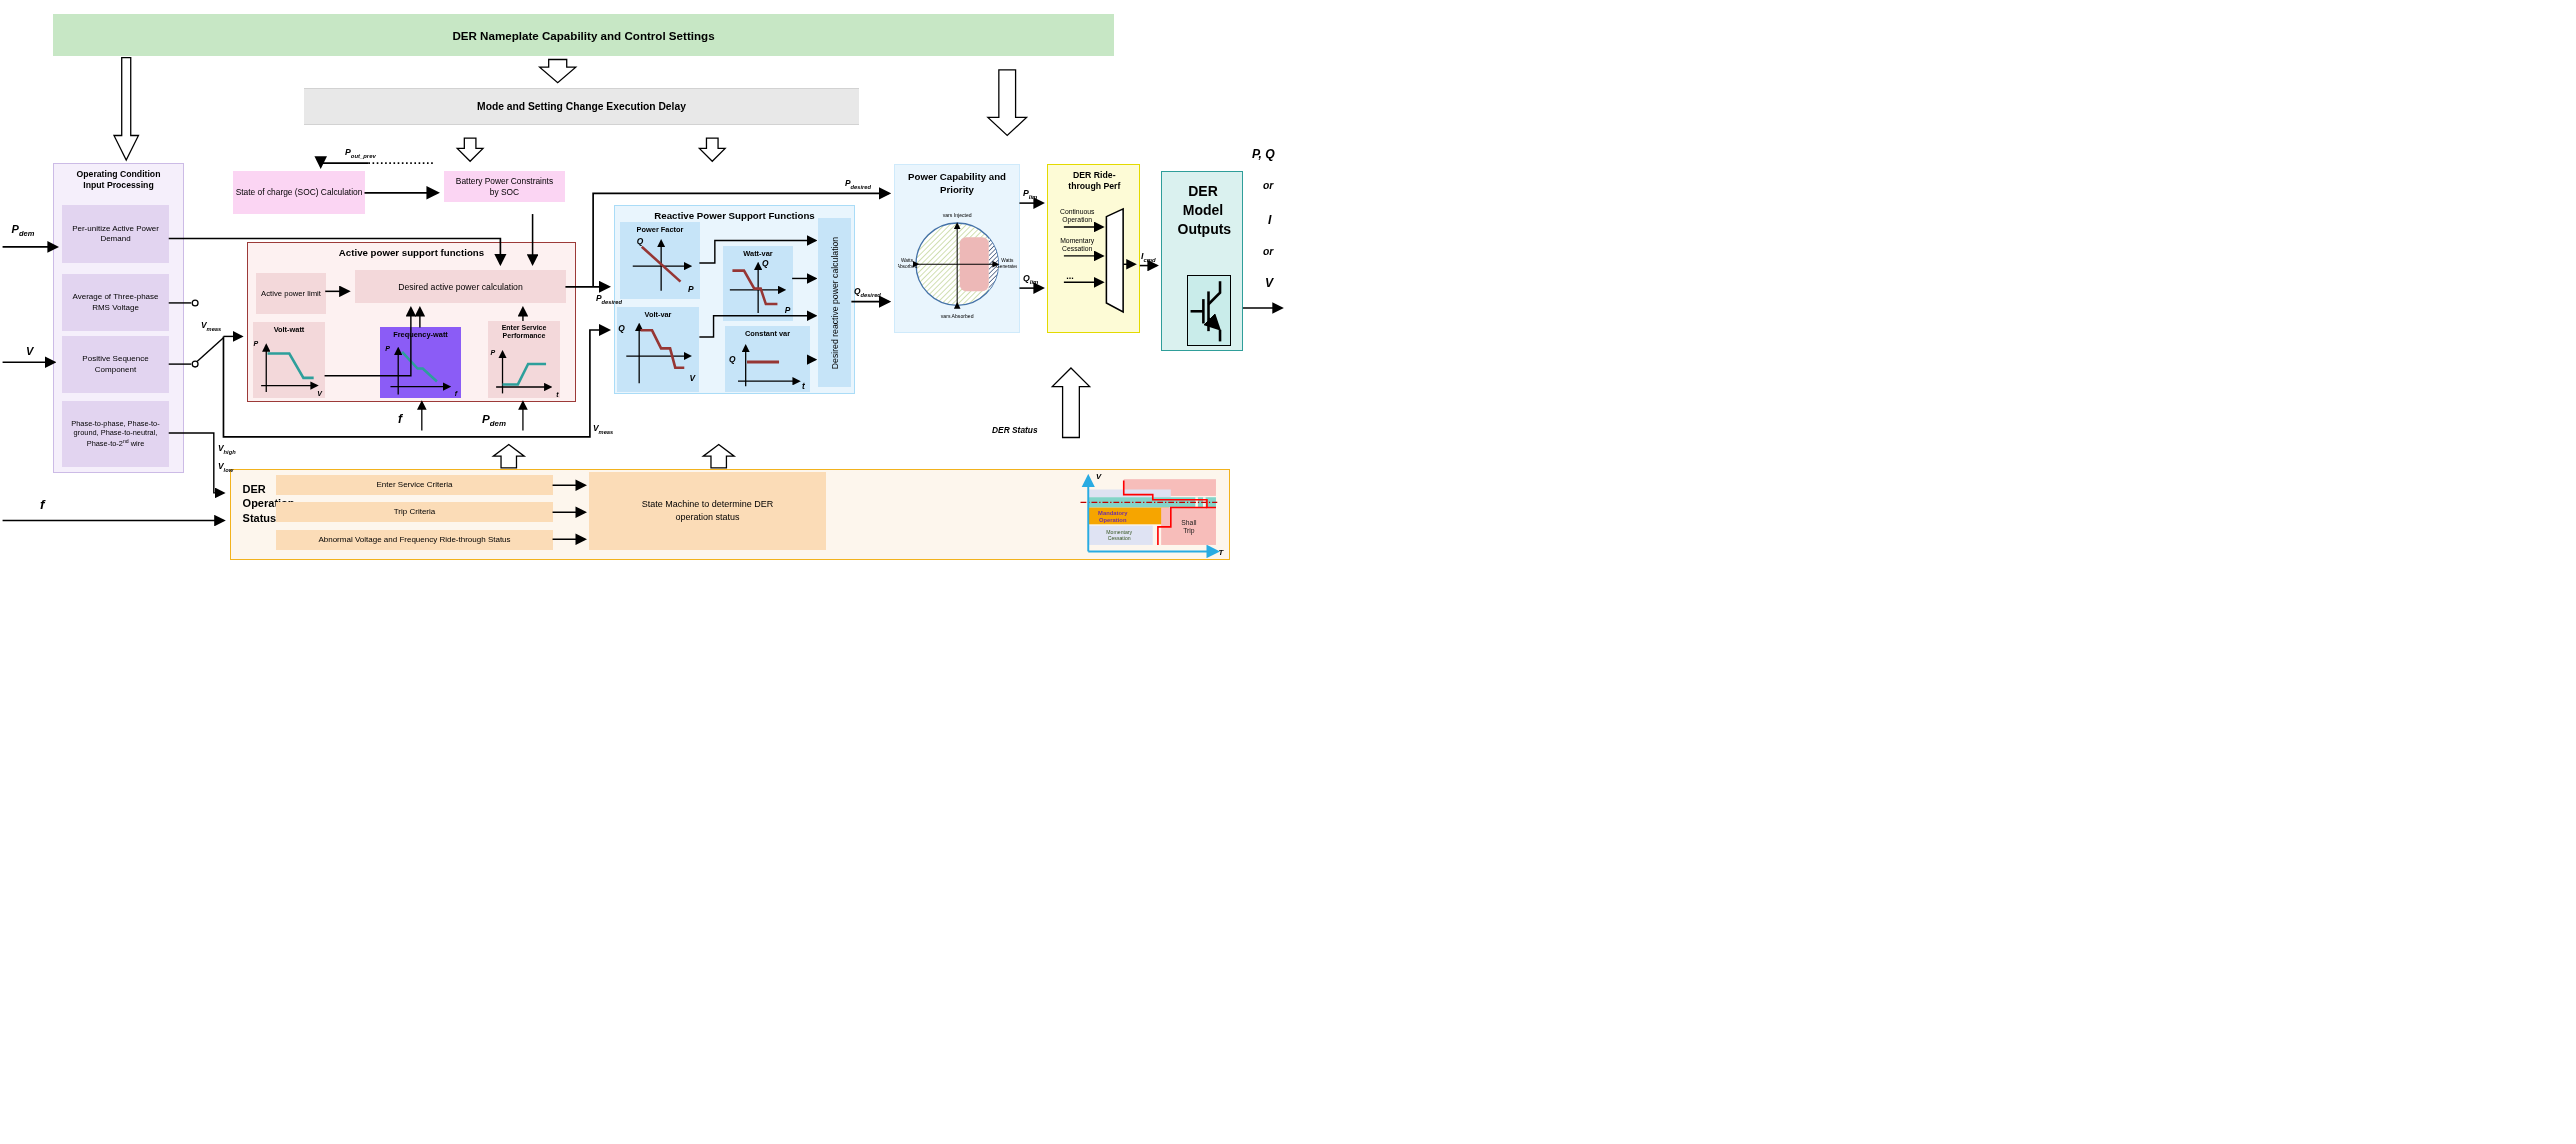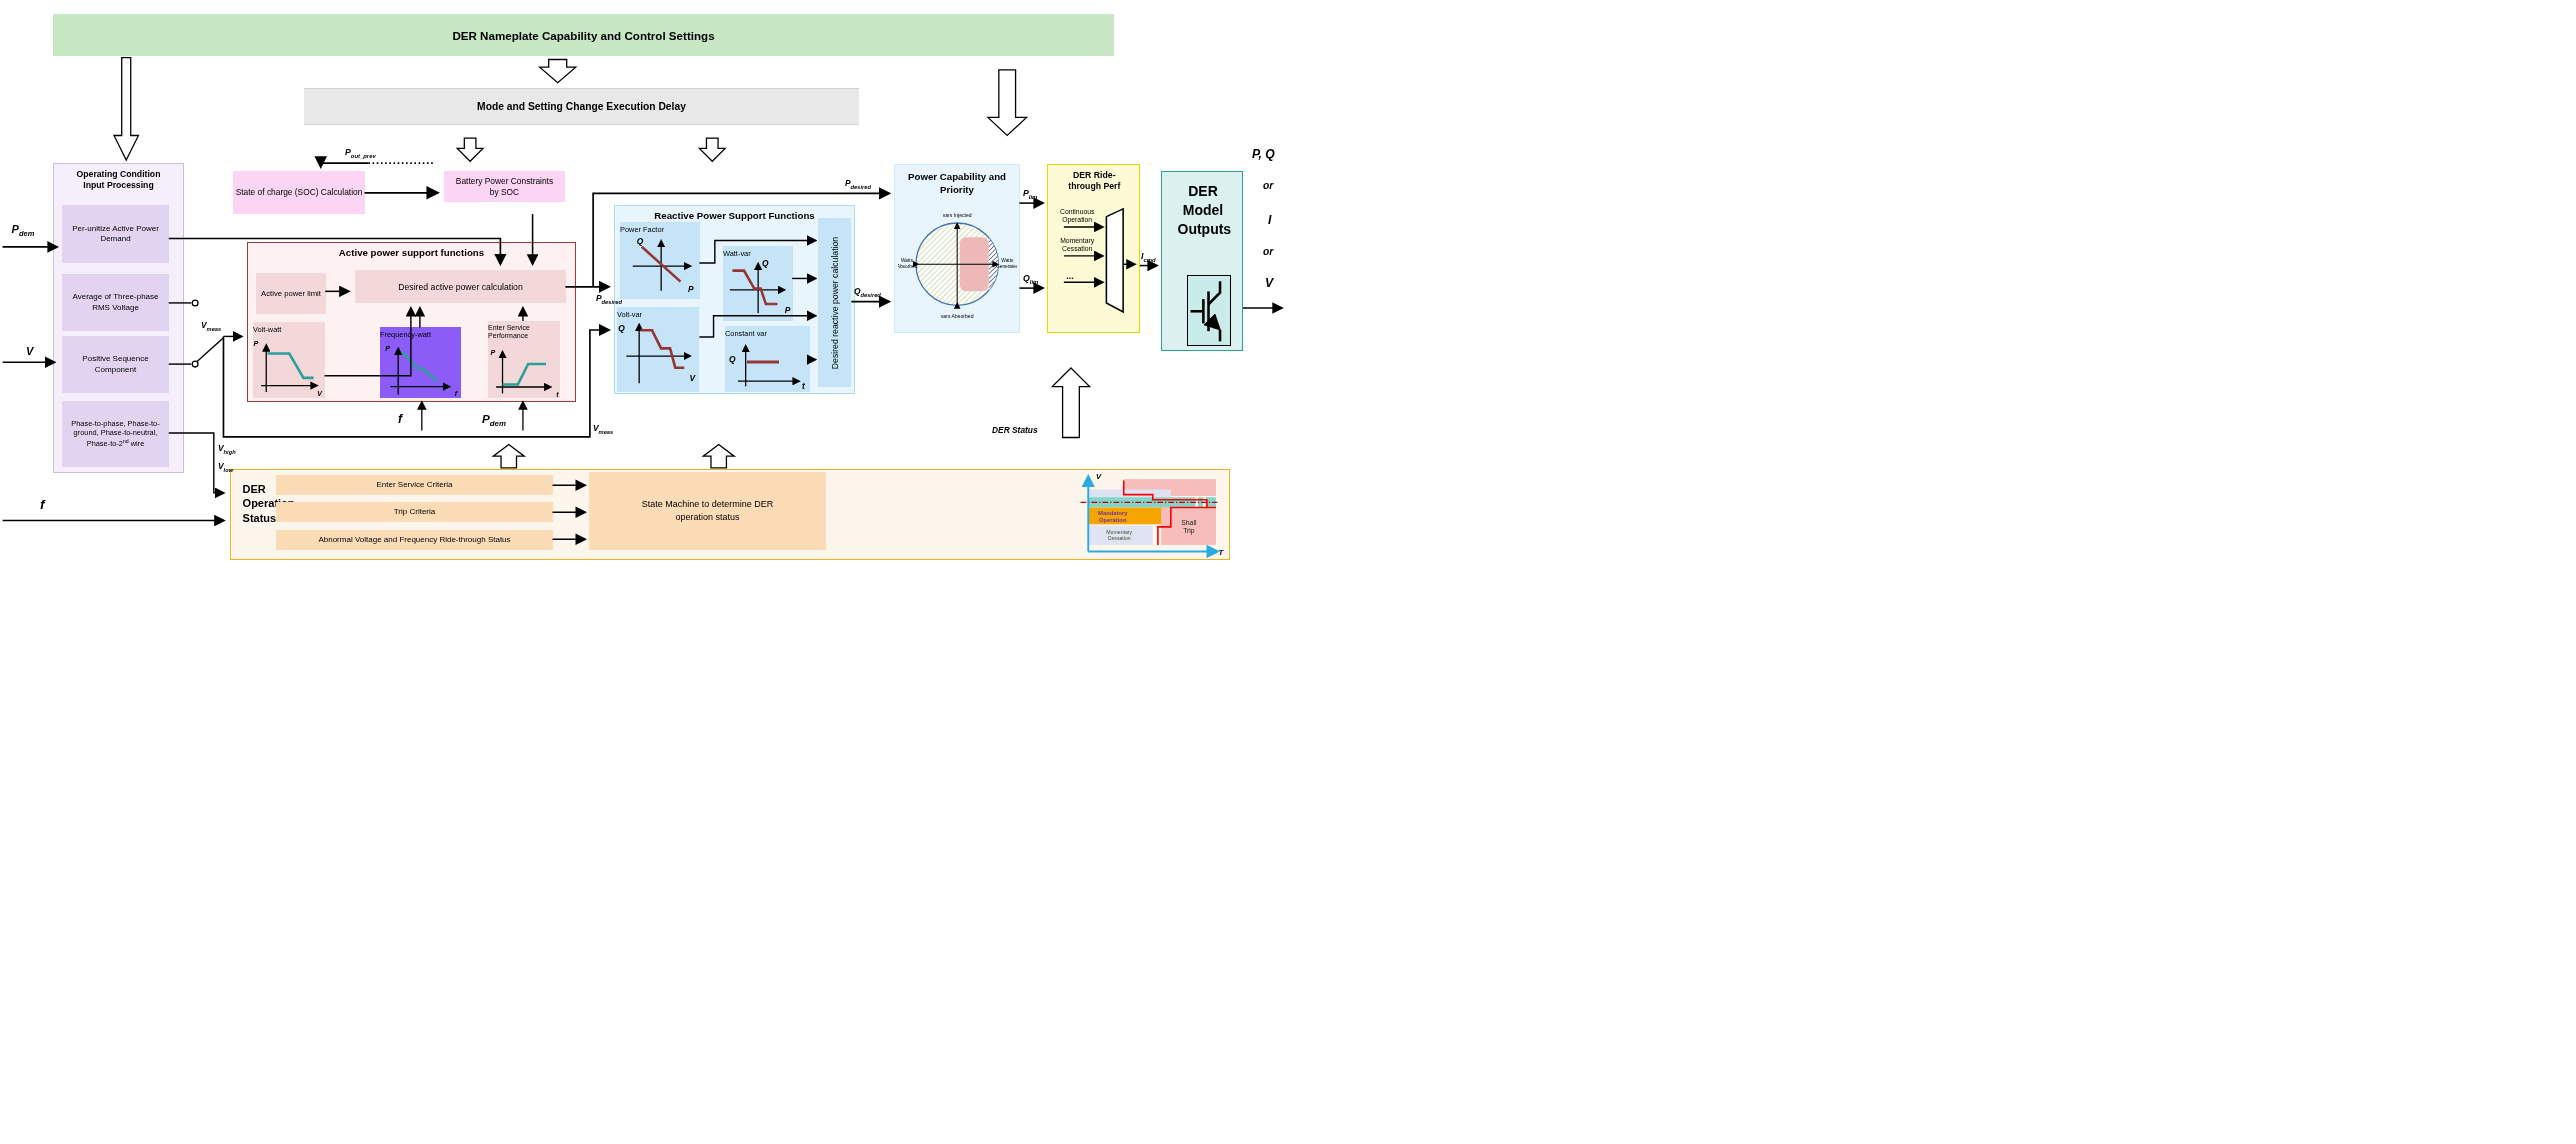--- a/index.html
+++ b/index.html
@@ -4,21 +4,21 @@
 <style>
   html,body{margin:0;padding:0;background:#fff;font-family:"Liberation Sans",sans-serif;}
   #stage{position:relative;width:1288px;height:573px;background:#fff;overflow:hidden;}
   .box{position:absolute;box-sizing:border-box;font-family:"Liberation Sans",sans-serif;}
   .ctr{display:flex;align-items:center;justify-content:center;text-align:center;}
   .b{font-weight:bold;}
   .lbl{position:absolute;font-weight:bold;font-style:italic;color:#000;white-space:nowrap;z-index:7;}
   .lbl sub{font-size:0.68em;text-align:right;}
   svg{display:block;}
   #wires{position:absolute;left:0;top:0;z-index:5;pointer-events:none;}
-  .gtitle{position:absolute;left:0;right:0;font-weight:normal;}
+  .gtitle{position:absolute;left:0;right:0;text-align:center;font-weight:bold;}
   .axlab{position:absolute;font-weight:bold;font-style:italic;font-size:7px;}
   .row{position:absolute;background:#fbdcb7;text-align:center;}
 </style>
 </head>
 <body>
 
 <div id="stage">
 
   <div class="box ctr b" style="left:53px;top:14px;width:1061px;height:42px;background:#c7e7c5;font-size:11.6px;">
       <span>DER Nameplate Capability and Control Settings</span>

